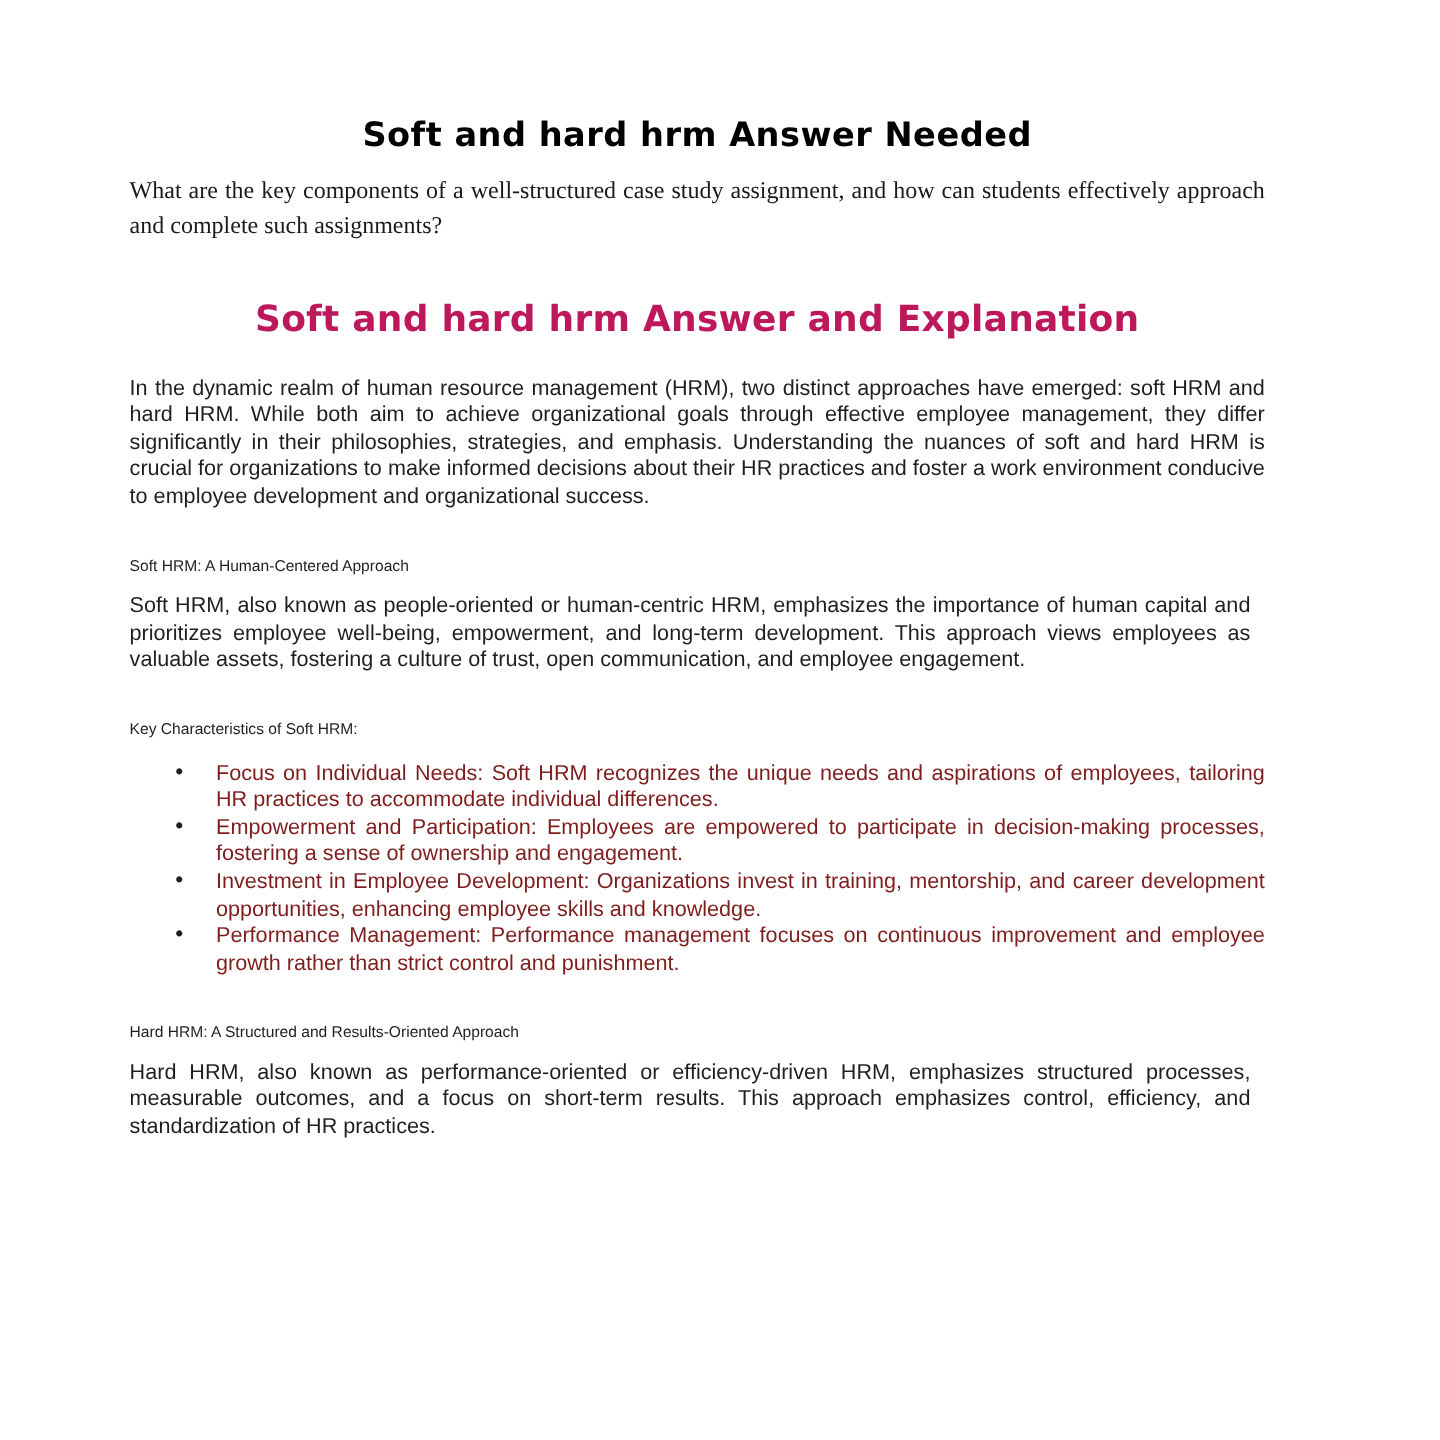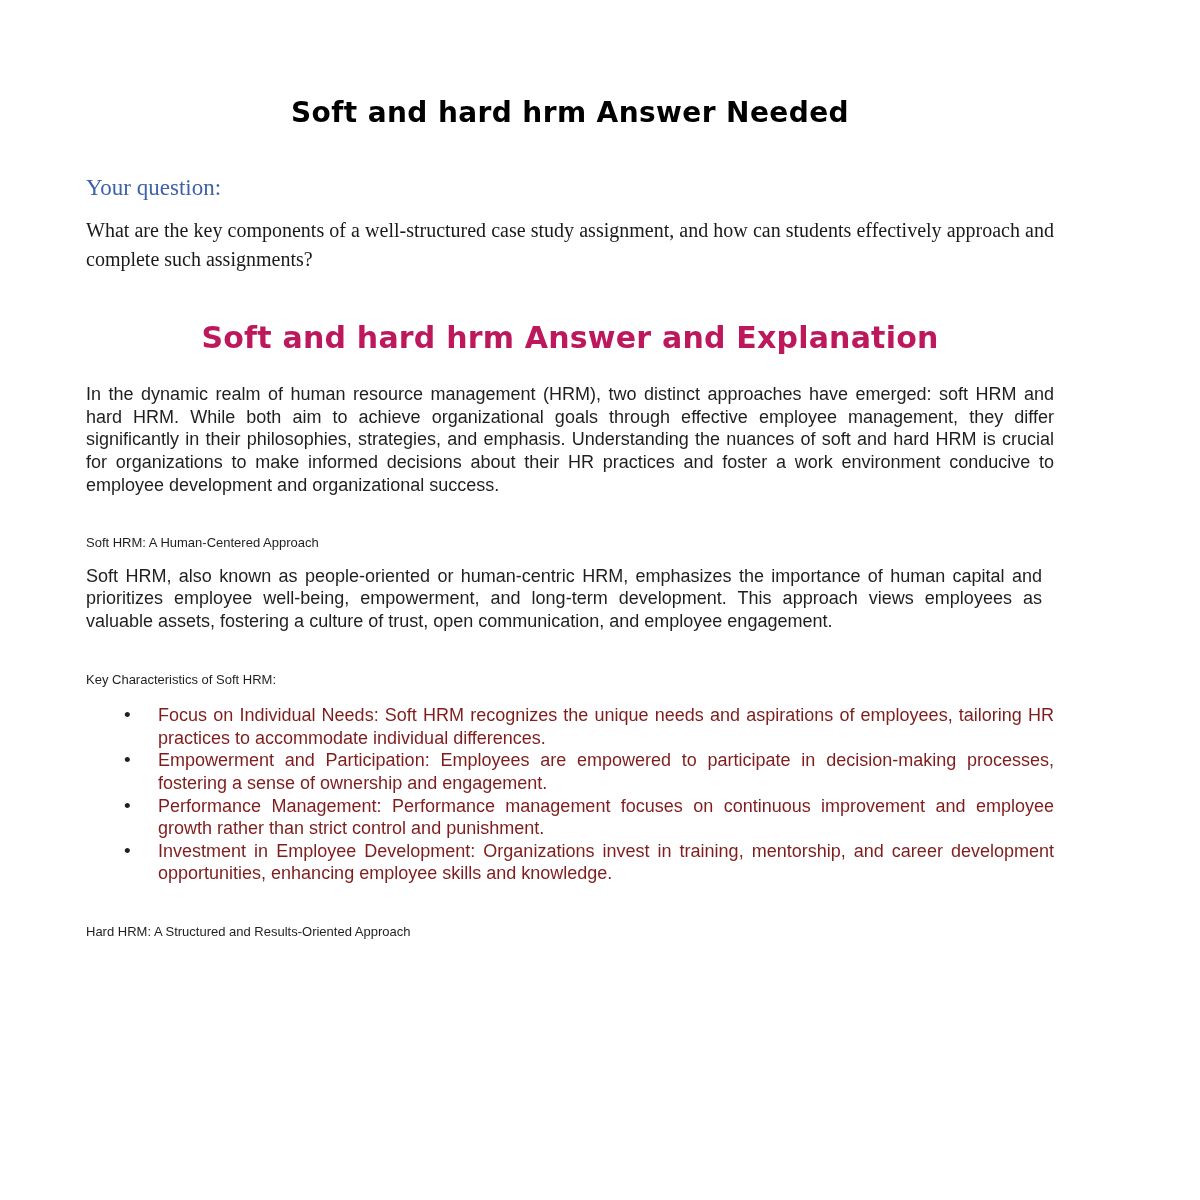--- a/index.html
+++ b/index.html
@@ -7,21 +7,21 @@
     padding: 0;
     width: 1200px;
     height: 1200px;
     background: #ffffff;
     overflow: hidden;
   }
   .page {
     box-sizing: border-box;
     width: 1200px;
     height: 1123px;
-    padding: 96px 146px 0 86px;
+    padding: 96px 146px 0 108px;
     background: #ffffff;
   }
   .doc-title {
     margin: 0;
     font-family: "DejaVu Sans", sans-serif;
     font-weight: 700;
     font-size: 28px;
     line-height: 1.2;
     letter-spacing: 0.4px;
     color: #000000;
@@ -95,37 +95,37 @@
     color: #1f1f1f;
   }
 </style>
 </head>
 <body>
 
 <div class="page">
 
   <h1 class="doc-title">Soft and hard hrm Answer Needed</h1>
 
-  <h2 class="question-label">Your question:</h2>
 
   <p class="question-text">What are the key components of a well-structured case study assignment, and how can students effectively approach and complete such assignments?</p>
 
   <h1 class="answer-heading">Soft and hard hrm Answer and Explanation</h1>
 
   <p class="body-par">In the dynamic realm of human resource management (HRM), two distinct approaches have emerged: soft HRM and hard HRM. While both aim to achieve organizational goals through effective employee management, they differ significantly in their philosophies, strategies, and emphasis. Understanding the nuances of soft and hard HRM is crucial for organizations to make informed decisions about their HR practices and foster a work environment conducive to employee development and organizational success.</p>
 
   <p class="subhead">Soft HRM: A Human-Centered Approach</p>
 
   <p class="body-par subhead-par">Soft HRM, also known as people-oriented or human-centric HRM, emphasizes the importance of human capital and prioritizes employee well-being, empowerment, and long-term development. This approach views employees as valuable assets, fostering a culture of trust, open communication, and employee engagement.</p>
 
   <p class="subhead">Key Characteristics of Soft HRM:</p>
 
   <ul class="bullet-list">
     <li>Focus on Individual Needs: Soft HRM recognizes the unique needs and aspirations of employees, tailoring HR practices to accommodate individual differences.</li>
     <li>Empowerment and Participation: Employees are empowered to participate in decision-making processes, fostering a sense of ownership and engagement.</li>
+    <li>Investment in Employee Development: Organizations invest in training, mentorship, and career development opportunities, enhancing employee skills and knowledge.</li>
     <li>Performance Management: Performance management focuses on continuous improvement and employee growth rather than strict control and punishment.</li>
-    <li>Investment in Employee Development: Organizations invest in training, mentorship, and career development opportunities, enhancing employee skills and knowledge.</li>
   </ul>
 
   <p class="subhead">Hard HRM: A Structured and Results-Oriented Approach</p>
 
+  <p class="body-par subhead-par">Hard HRM, also known as performance-oriented or efficiency-driven HRM, emphasizes structured processes, measurable outcomes, and a focus on short-term results. This approach emphasizes control, efficiency, and standardization of HR practices.</p>
 
 </div>
 
 </body></html>

